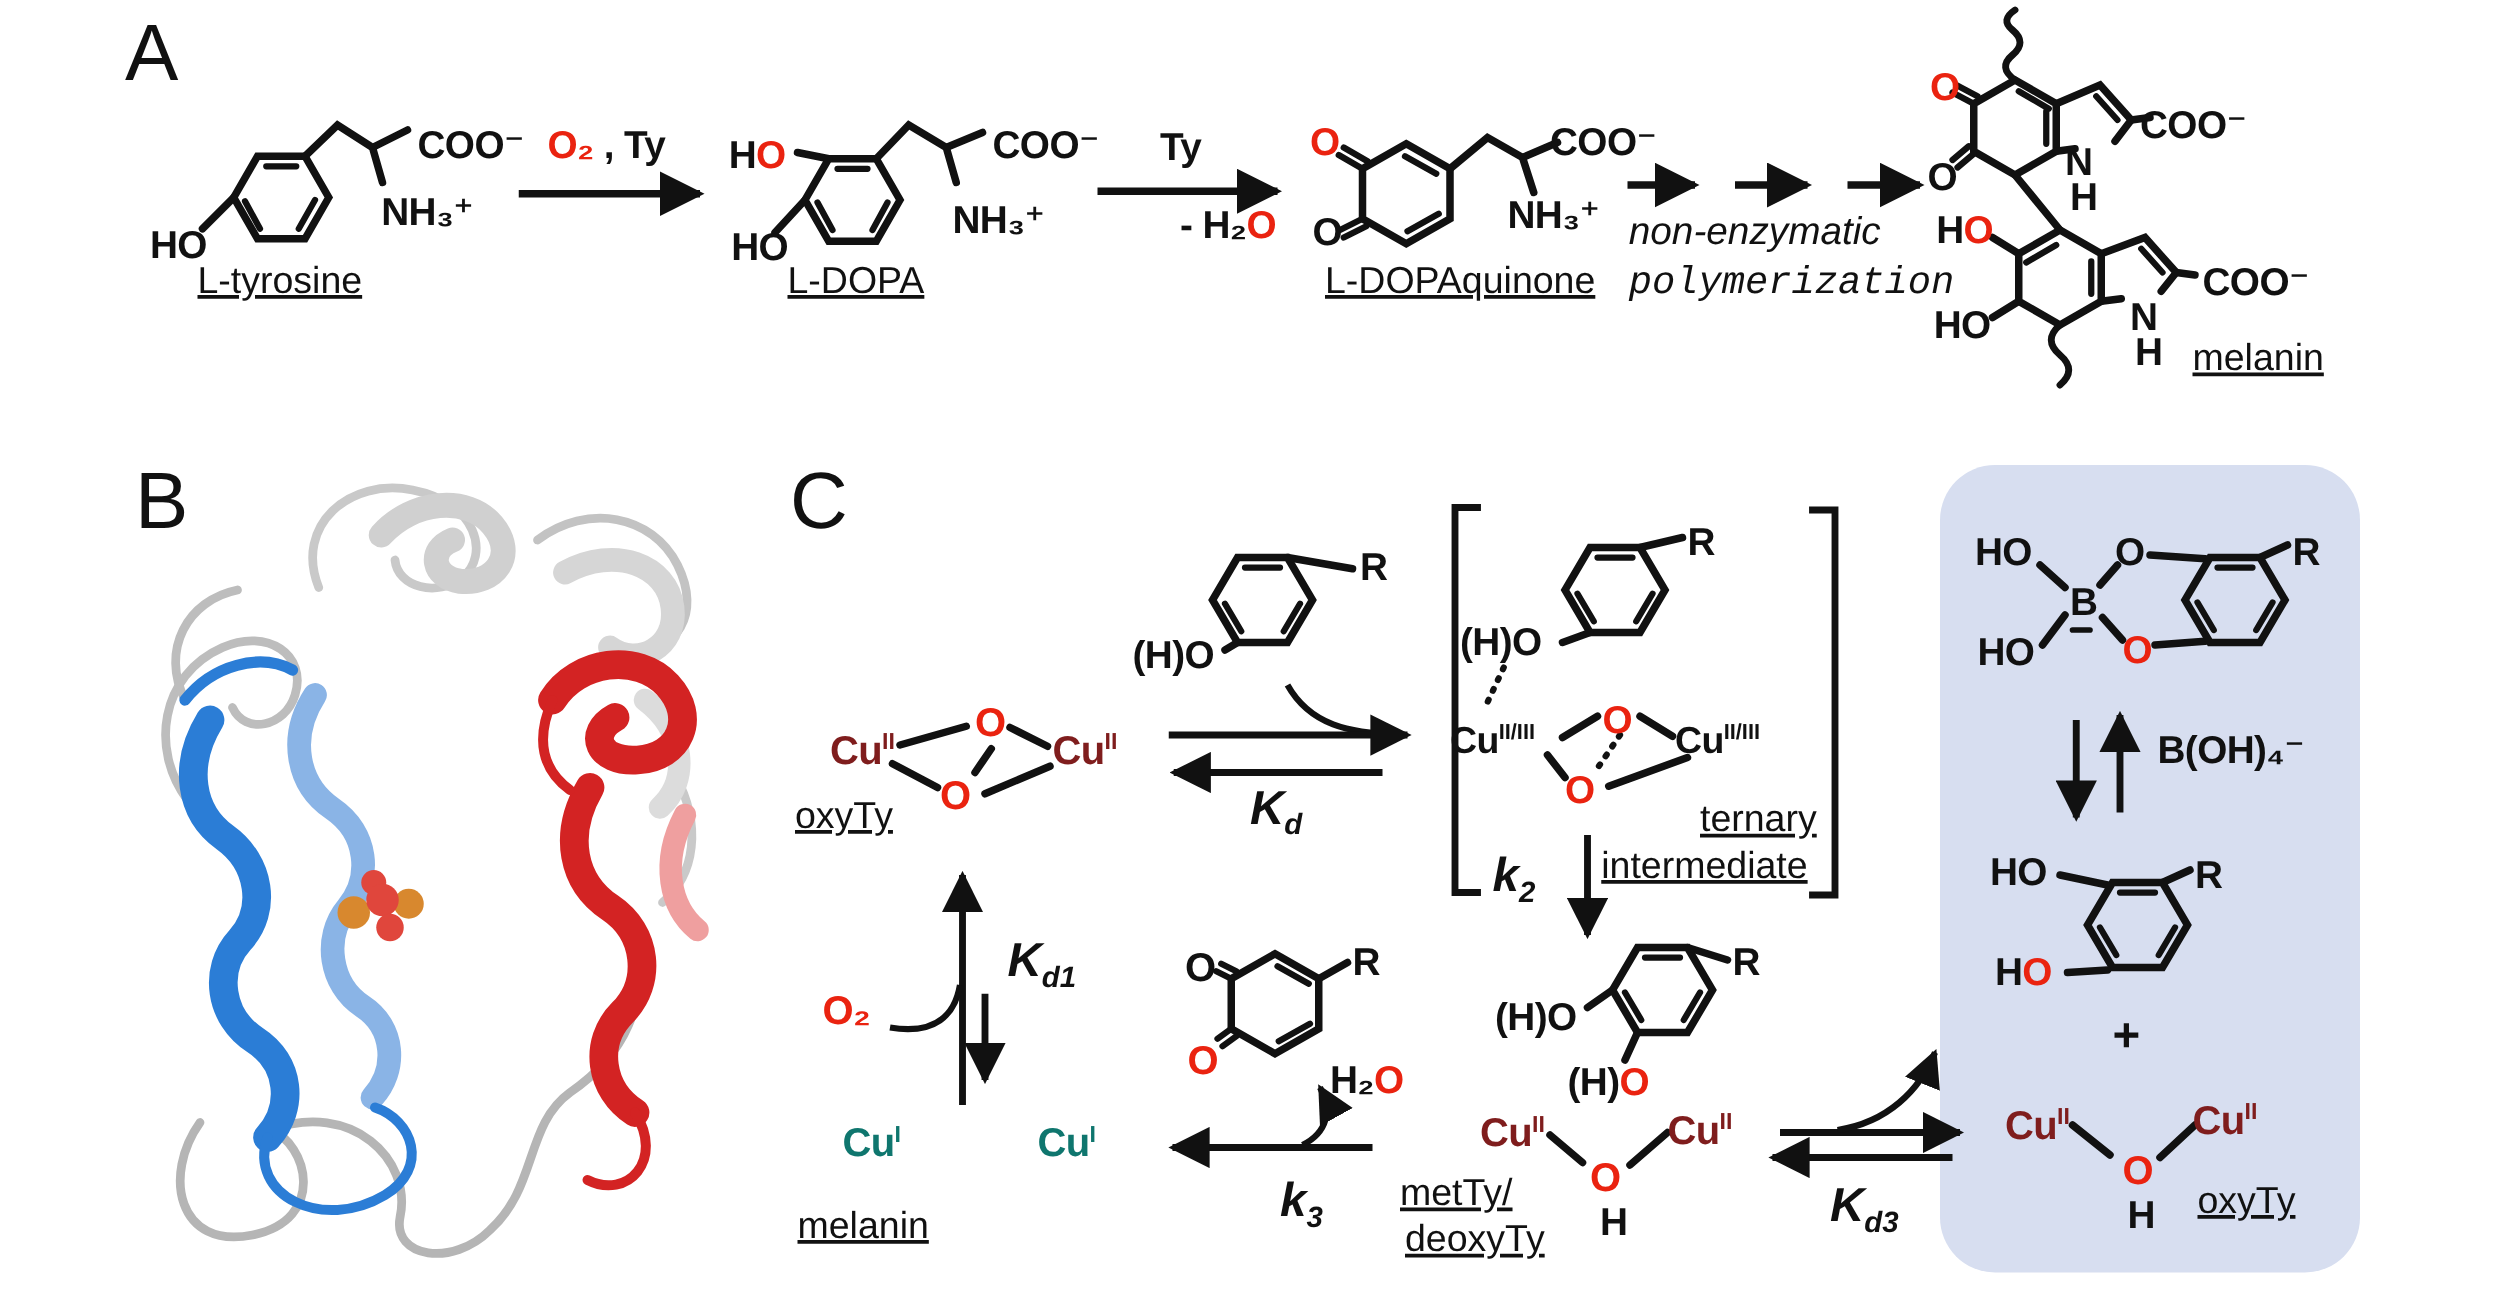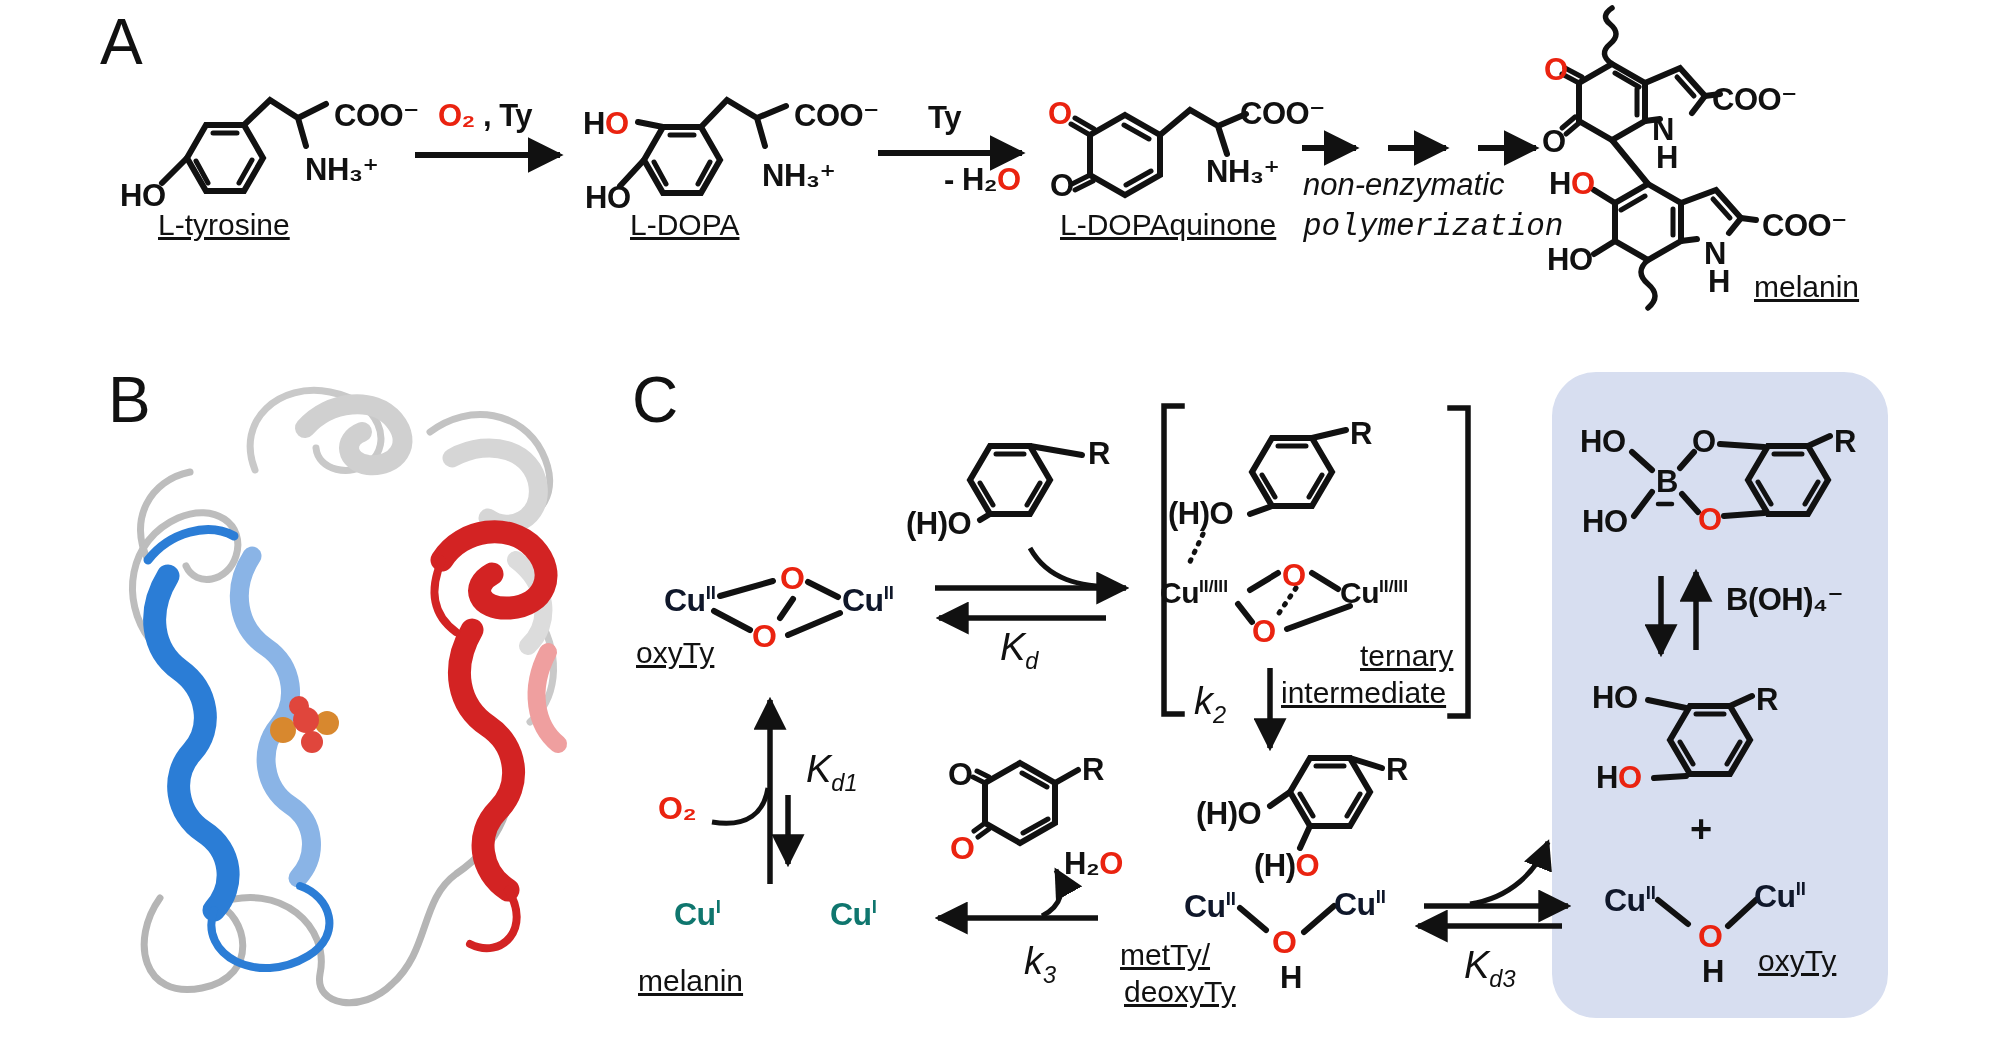--- a/index.html
+++ b/index.html
@@ -5,25 +5,25 @@
   html,body{margin:0;padding:0;background:#ffffff;}
   #fig{position:relative;width:2000px;height:1047px;background:#ffffff;overflow:hidden;
        font-family:"Liberation Sans","DejaVu Sans",sans-serif;color:#111;}
   .box{position:absolute;background:#d7def0;border-radius:44px;z-index:1;}
   svg.art{position:absolute;left:0;top:0;z-index:2;}
   #labels{position:absolute;left:0;top:0;width:100%;height:100%;z-index:3;}
   .t{position:absolute;white-space:nowrap;line-height:1;font-weight:700;font-size:31px;letter-spacing:-0.5px;}
   .t sup{font-size:58%;vertical-align:super;line-height:0;letter-spacing:0;}
   .nm{position:absolute;white-space:nowrap;line-height:1;font-weight:400;font-size:30px;text-decoration:underline;}
   .pl{position:absolute;white-space:nowrap;line-height:1;font-weight:400;font-size:64px;}
-  .kin{position:absolute;white-space:nowrap;line-height:1;font-style:italic;font-weight:400;font-size:38px;}
+  .kin{position:absolute;white-space:nowrap;line-height:1;font-style:italic;font-weight:700;font-size:38px;}
   .kin sub{font-size:62%;line-height:0;}
   .itx{position:absolute;white-space:nowrap;line-height:1.12;font-style:italic;font-weight:400;font-size:31px;}
   .plus{position:absolute;line-height:1;font-weight:700;font-size:38px;}
-  .red{color:#ea2310;} .blue{color:#0f172a;} .green{color:#0f766e;}
+  .red{color:#ea2310;} .blue{color:#7f1d1d;} .green{color:#0f766e;}
 </style>
 </head>
 <body>
 
 <div id="fig">
 
   <div class="box" style="left:1552px;top:372px;width:336px;height:646px;"></div>
 
   <svg class="art" width="2000" height="1047" viewBox="0 0 2000 1047">
     <defs>

